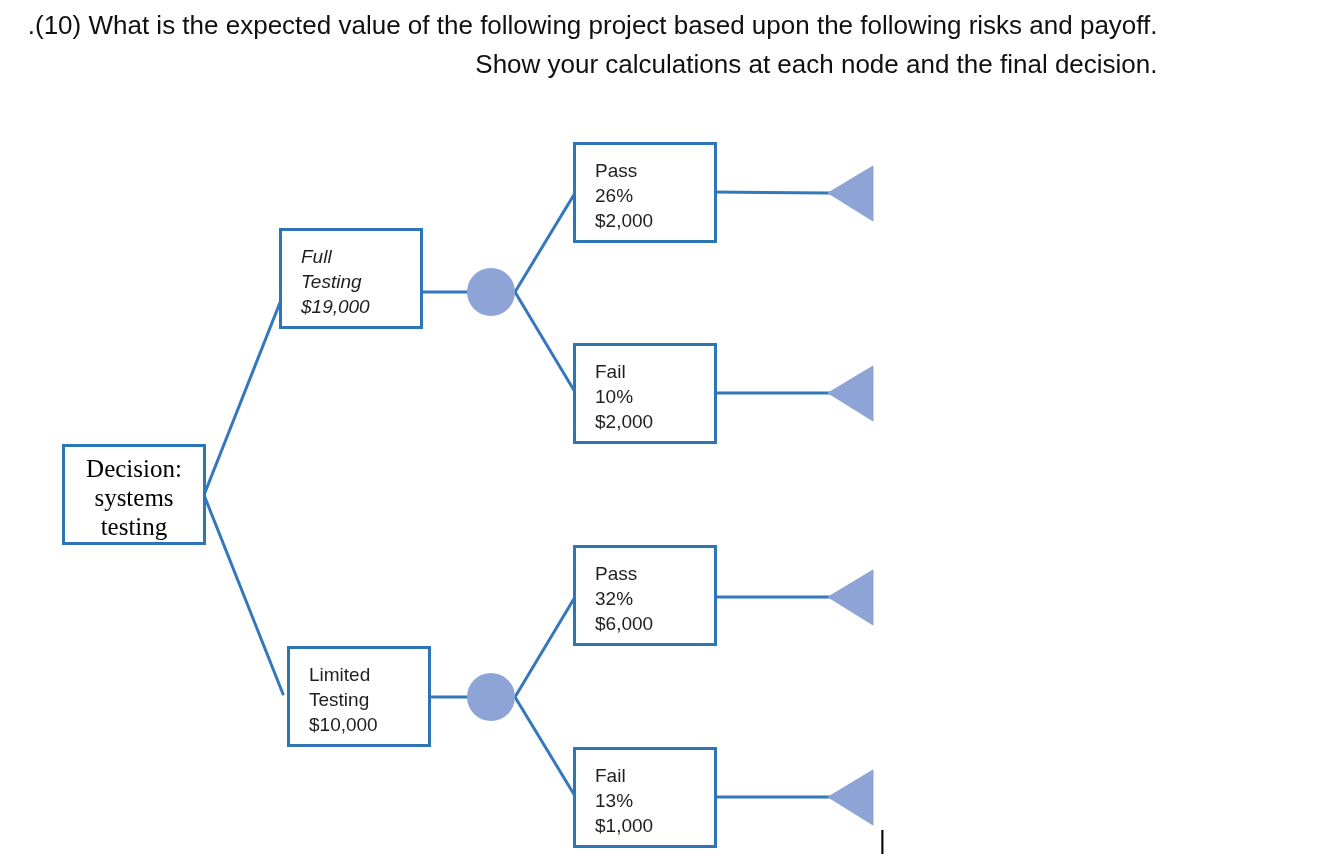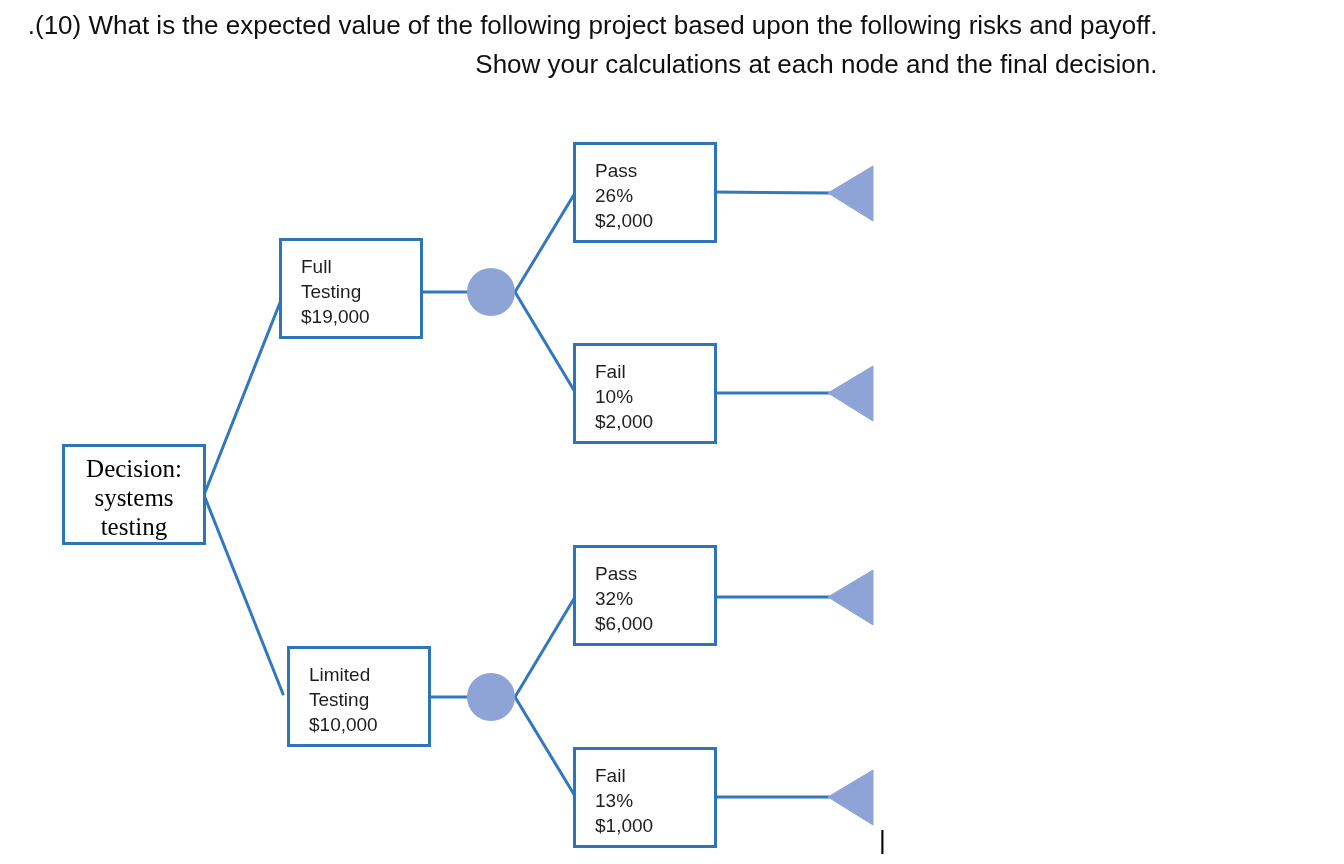--- a/index.html
+++ b/index.html
@@ -21,21 +21,21 @@
 
   
   .box{position:absolute;z-index:1;background:#fff;box-sizing:border-box;
        width:144px;height:101px;border:3px solid var(--box_border,#2E75B6);}
   .box.sans{font:19px/25px "Liberation Sans",sans-serif;color:var(--text,#1F1F1F);
             padding:13px 0 0 19px;}
   .box.serif{font:25px/29px "Liberation Serif",serif;color:#000;
              text-align:center;padding-top:7px;}
 
   #decision{left:62px;top:444px;}
-  #full{left:279px;top:238px;}
+  #full{left:279px;top:228px;font-style:italic;}
   #limited{left:287px;top:646px;}
   #pass1{left:573px;top:142px;}
   #fail1{left:573px;top:343px;}
   #pass2{left:573px;top:545px;}
   #fail2{left:573px;top:747px;}
 
   .cursor{position:absolute;left:879px;top:826px;z-index:2;color:#000;
           font:26px/28px "Liberation Sans",sans-serif;}
 </style>
 </head>

